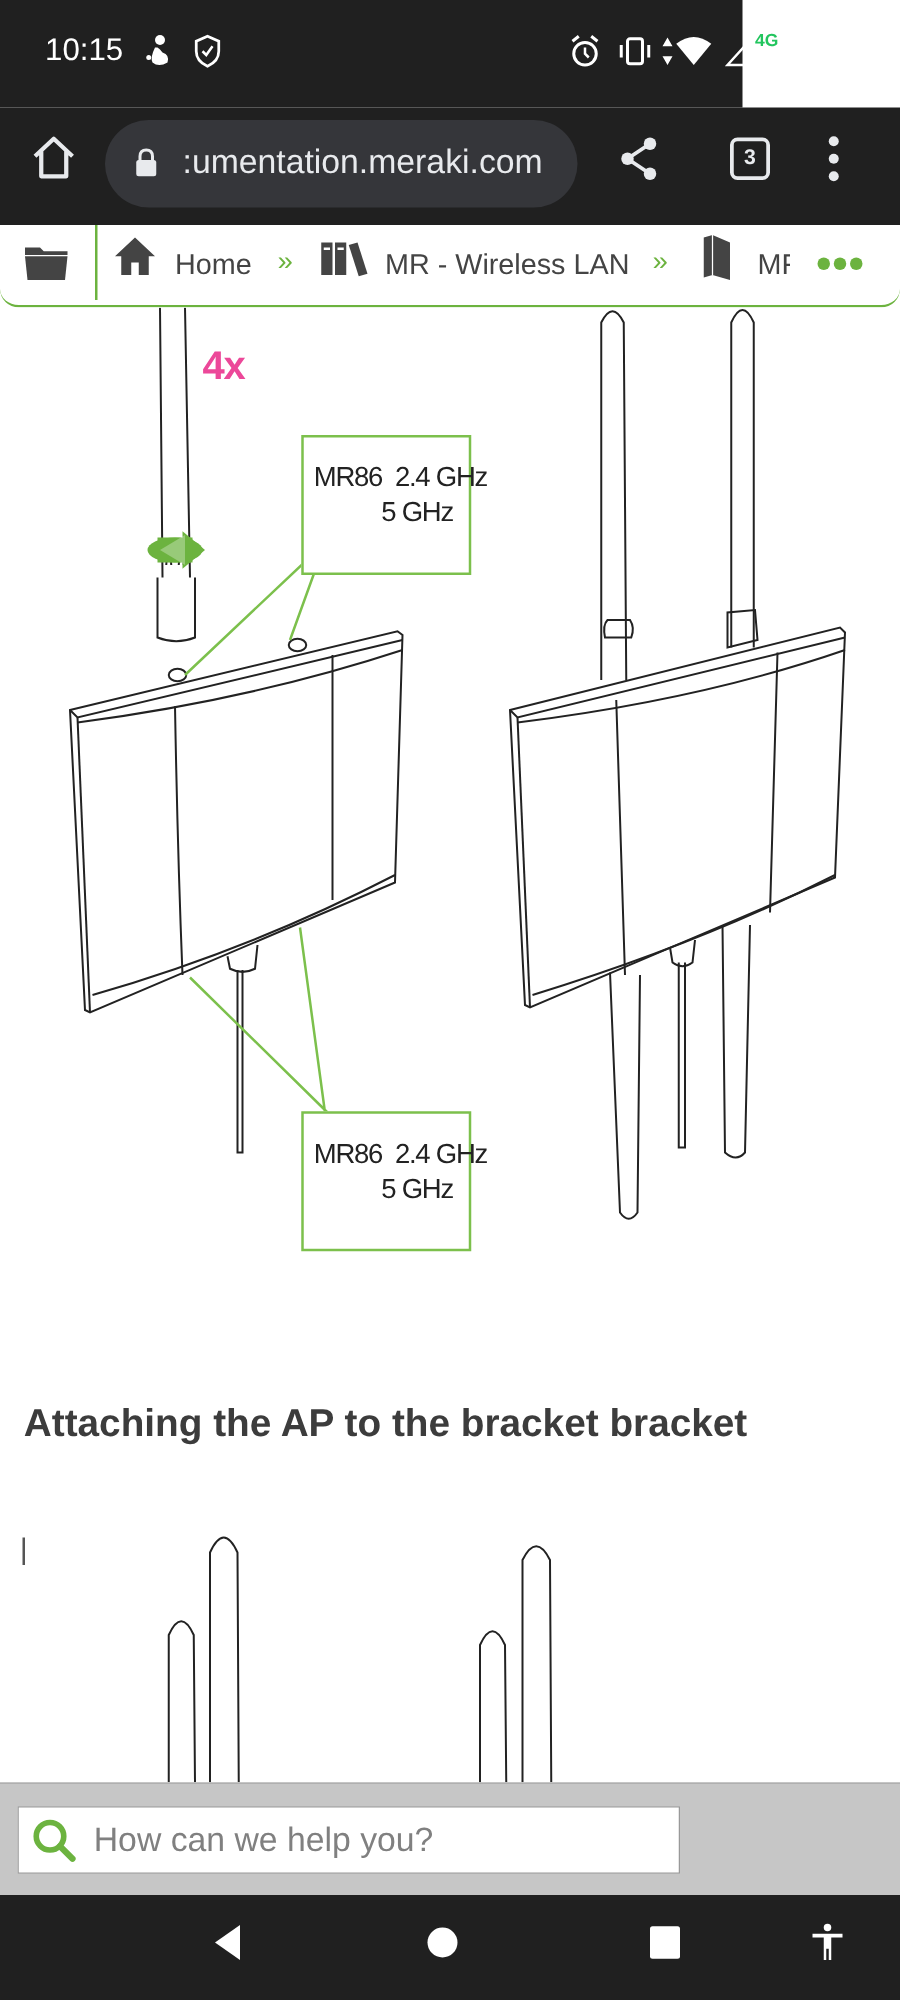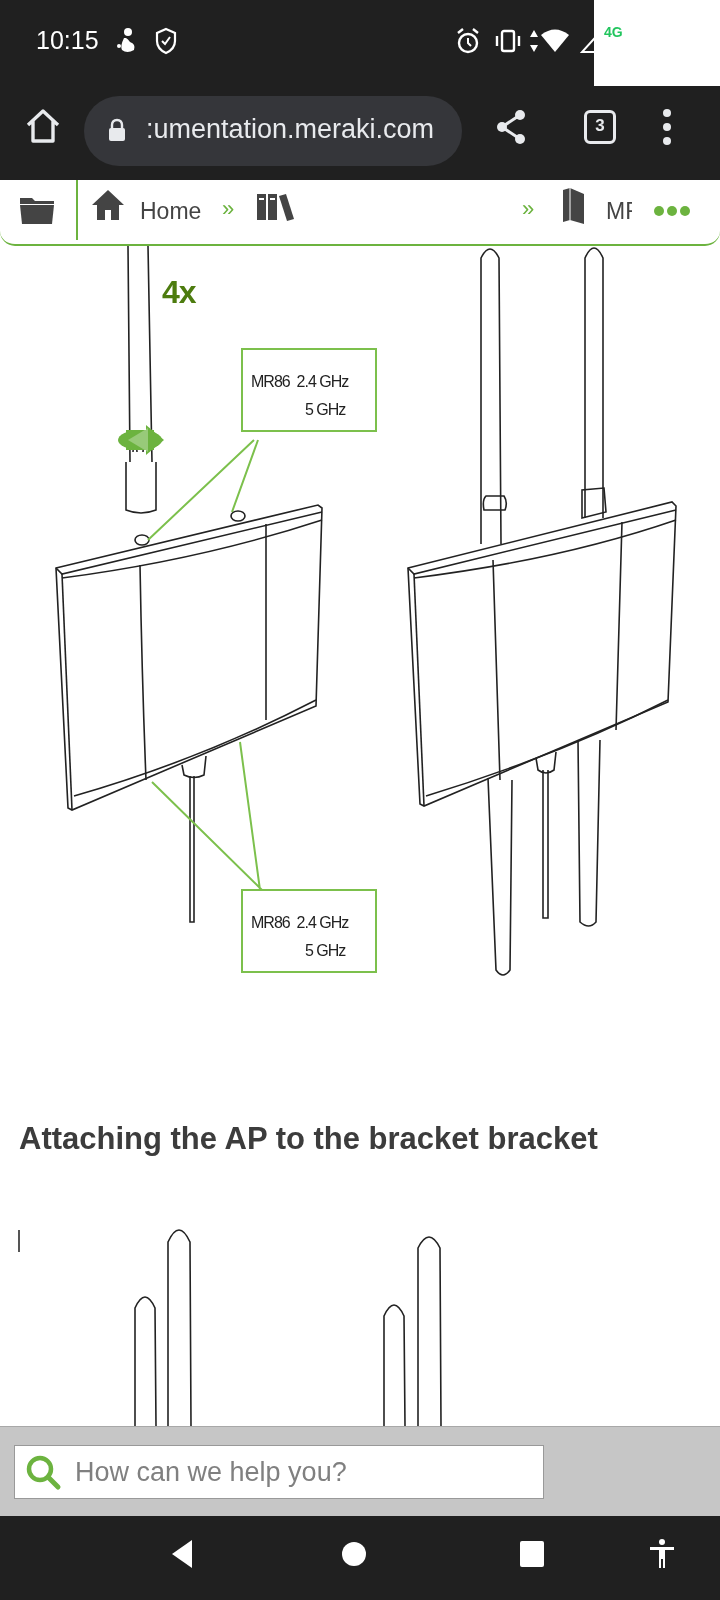--- a/index.html
+++ b/index.html
@@ -16,24 +16,24 @@
   .crumbs .sep { position: absolute; top: 16px; font-size: 22px; color: #6cb33f; }
   .crumbs .vline { position: absolute; left: 76px; top: 0; width: 2px; height: 60px; background: #6cb33f; }
   .content { position: absolute; left: 0; top: 246px; width: 720px; height: 1180px; overflow: hidden; }
   .heading { position: absolute; left: 19px; top: 1121px; font-size: 31px; color: #3c3c3c; white-space: nowrap; }
   .caret { position: absolute; left: 18px; top: 1230px; width: 2px; height: 22px; background: #555; }
   .searchbar { position: absolute; left: 0; top: 1426px; width: 720px; height: 90px; background: rgba(190,190,190,0.88); border-top: 1px solid #a8a8a8; }
   .searchbox { position: absolute; left: 14px; top: 18px; width: 530px; height: 54px; background: #fff; border: 1px solid #999; }
   .searchbox .ph { position: absolute; left: 60px; top: 11px; font-size: 27px; color: #808080; white-space: nowrap; }
   .navbar { position: absolute; left: 0; top: 1516px; width: 720px; height: 84px; background: #202020; }
   .navbar .nb { position: absolute; top: 22px; }
-  .label-box { position: absolute; width: 136px; height: 84px; border: 2px solid #7cc04c; background: #fff; font-family: "Liberation Sans Narrow", "Liberation Sans", sans-serif; color: #222; font-size: 16px; line-height: 28px; }
+  .label-box { position: absolute; width: 136px; height: 112px; border: 2px solid #7cc04c; background: #fff; font-family: "Liberation Sans Narrow", "Liberation Sans", sans-serif; color: #222; font-size: 22px; line-height: 28px; }
   .label-box .l1 { position: absolute; left: 8px; top: 18px; white-space: nowrap; letter-spacing: -1px; }
   .label-box .l2 { position: absolute; left: 62px; top: 46px; white-space: nowrap; letter-spacing: -1px; }
-  .multiplier { position: absolute; left: 162px; top: 280px; font-size: 32px; font-weight: bold; color: #4d7c0f; letter-spacing: -1px; }
+  .multiplier { position: absolute; left: 162px; top: 280px; font-size: 32px; font-weight: bold; color: #ec4899; letter-spacing: -1px; }
 </style>
 </head>
 <body>
 
 <div class="statusbar">
   <span class="time">10:15</span>
   <span class="ic" style="left:114px;">
     <svg width="26" height="30" viewBox="0 0 26 30">
         <circle cx="14" cy="6" r="4" fill="#fff"></circle>
         <path d="M10 12 Q6 20 8 24 Q13 28 20 24 Q22 18 16 16 Q14 13 12 12 Z" fill="#fff"></path>
@@ -142,20 +142,21 @@
   <span class="sep" style="left:222px;">»</span>
   <span style="position:absolute;left:256px;top:12px;">
     <svg width="40" height="30" viewBox="0 0 40 30">
         <rect x="1" y="2" width="9" height="26" fill="#444"></rect>
         <rect x="12" y="2" width="9" height="26" fill="#444"></rect>
         <path d="M23 4 L30 2 L38 27 L31 29 Z" fill="#444"></path>
         <rect x="3" y="6" width="5" height="2" fill="#fff"></rect>
         <rect x="14" y="6" width="5" height="2" fill="#fff"></rect>
       </svg>
   </span>
+  <span class="txt" style="left:308px;">MR - Wireless LAN</span>
   <span class="sep" style="left:522px;">»</span>
   <span style="position:absolute;left:560px;top:6px;">
     <svg width="28" height="40" viewBox="0 0 28 40">
         <path d="M3 4 L10 2 L24 8 V38 L10 34 L3 36 Z" fill="#444"></path>
         <path d="M10 2 V34" stroke="#fff" stroke-width="1"></path>
       </svg>
   </span>
   <span class="txt" style="left:606px;width:26px;overflow:hidden;">MF</span>
   <span style="position:absolute;left:653px;top:24px;">
     <svg width="38" height="14" viewBox="0 0 38 14">

